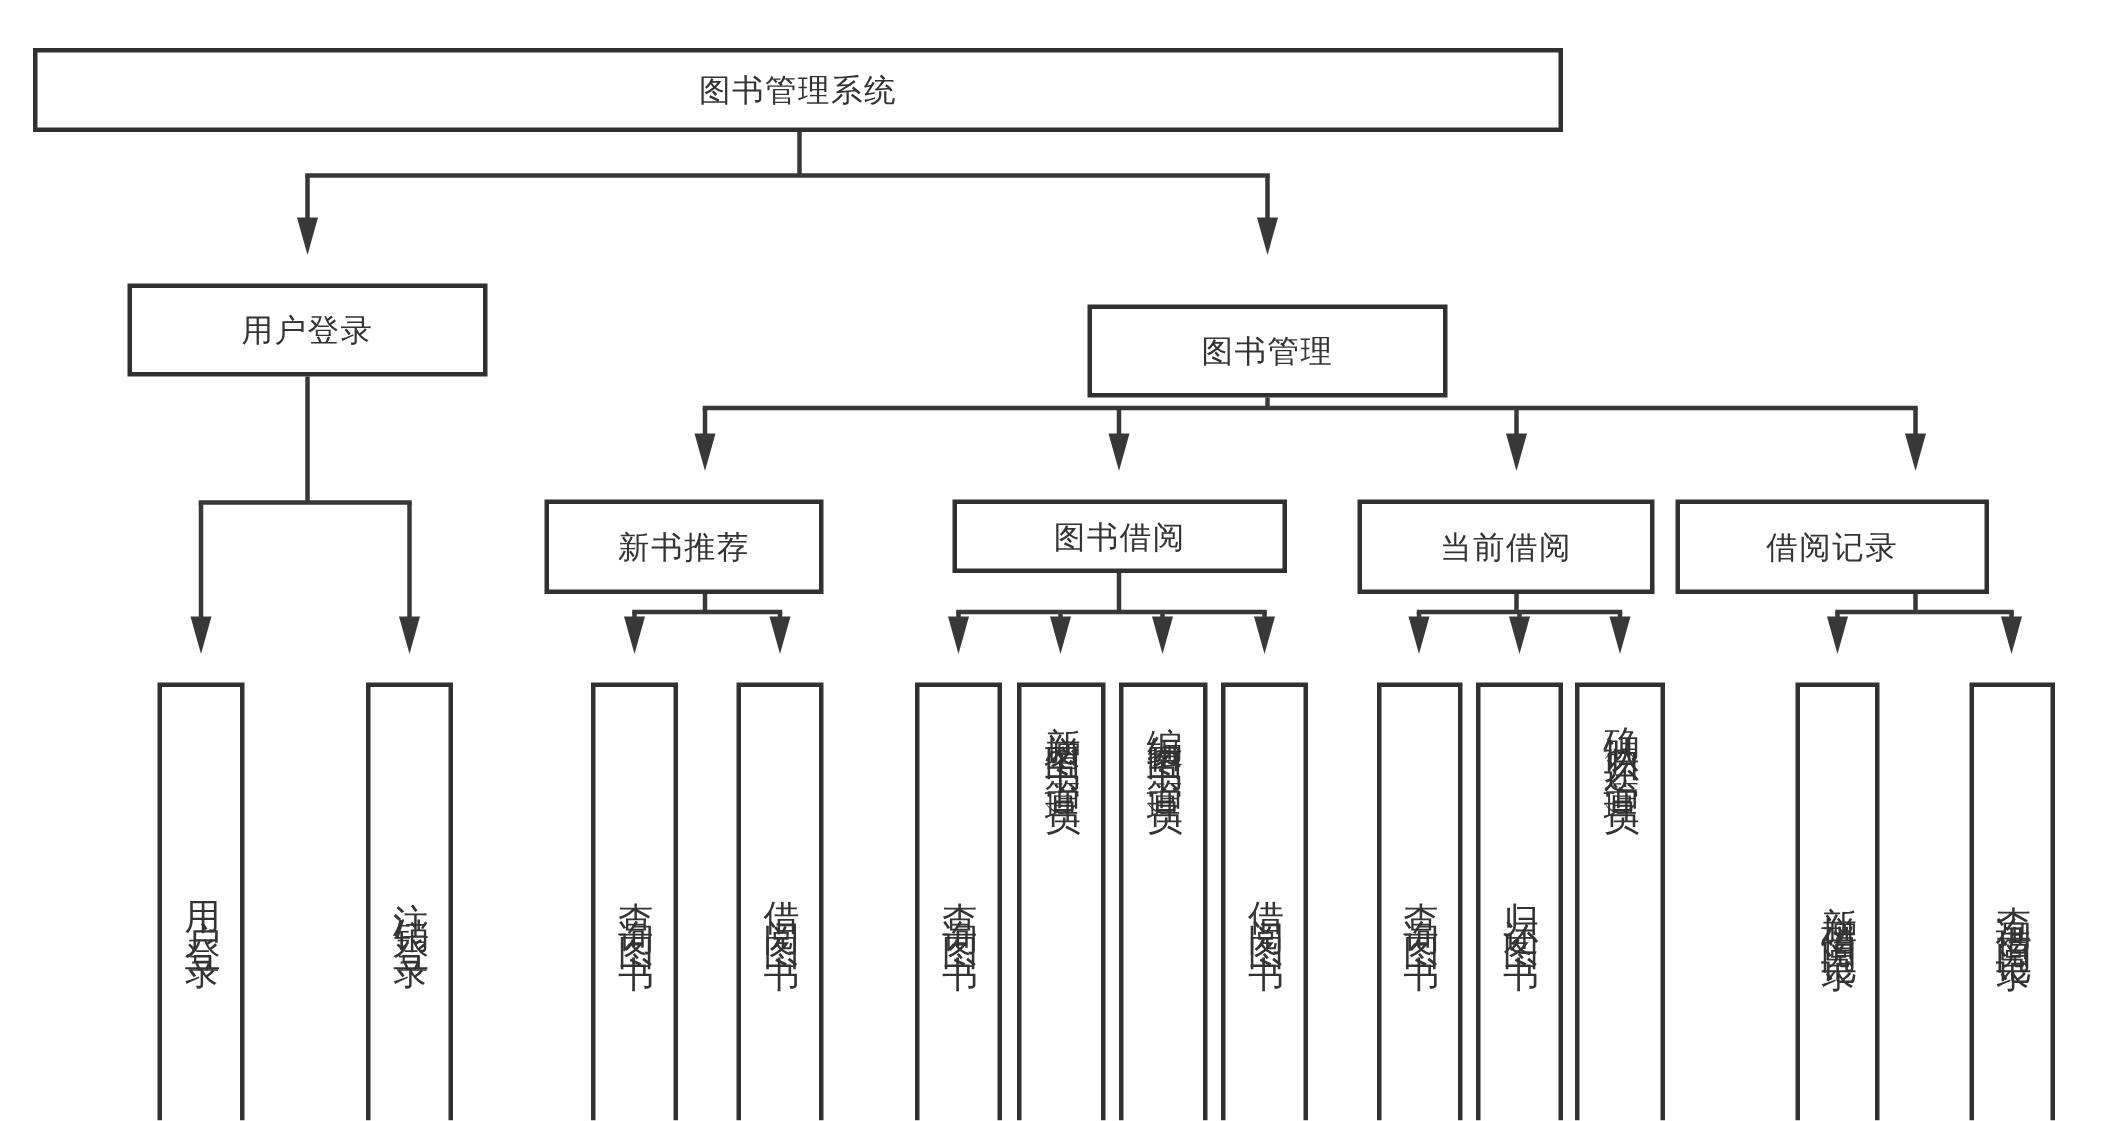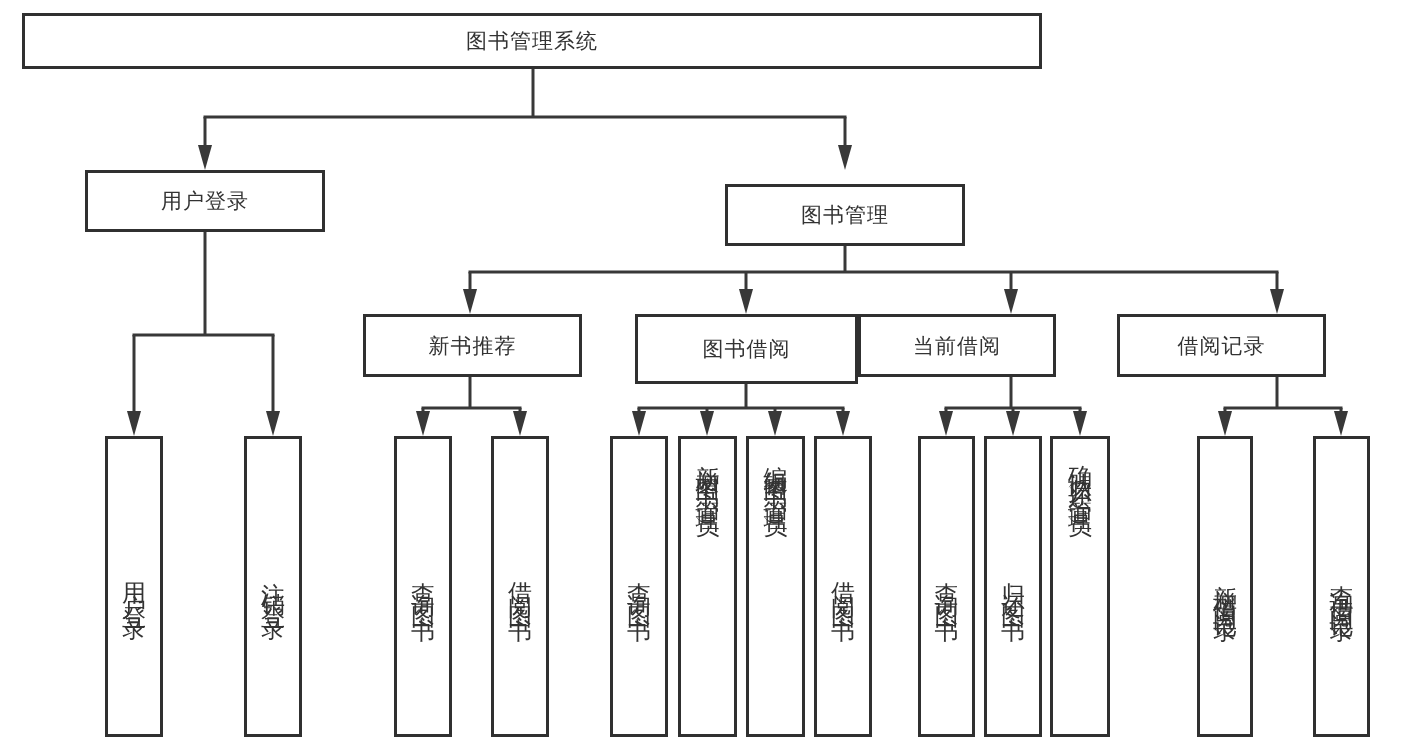--- a/index.html
+++ b/index.html
@@ -7,21 +7,21 @@
   }
   html,body{margin:0;padding:0;background:#fff;}
   #canvas{
     position:relative; width:1405px; height:747px; background:var(--bg);
     font-family:"Liberation Sans", sans-serif; overflow:hidden;
   }
   #edges{position:absolute; left:0; top:0; width:1405px; height:747px;}
   .node{
     position:absolute; box-sizing:border-box; background:#fff;
     border:3px solid var(--border); color:var(--text);
-    display:flex; align-items:center; justify-content:center;
+    display:flex; align-items:center; justify-content:center;margin-top:19px;
   }
   .hnode .label{font-size:21px; letter-spacing:1px; white-space:nowrap;}
   .vnode .label{
     writing-mode:vertical-rl; text-orientation:mixed;
     font-size:24px; letter-spacing:12px; line-height:1;
   }
   .vnode .label.long{letter-spacing:7px;}
   .vnode.vtop{align-items:flex-start;}
   .vnode.vtop .label{padding-top:7px;}
   #watermark{
@@ -91,27 +91,27 @@
   <div id="nodes">
       <div class="node hnode" style="left: 22px; top: 13px; width: 1020px; height: 56px;">
         <span class="label">图书管理系统</span>
       </div>
       <div class="node hnode" style="left: 85px; top: 170px; width: 240px; height: 62px;">
         <span class="label">用户登录</span>
       </div>
       <div class="node hnode" style="left: 725px; top: 184px; width: 240px; height: 62px;">
         <span class="label">图书管理</span>
       </div>
-      <div class="node hnode" style="left: 363px; top: 314px; width: 219px; height: 63px;">
+      <div class="node hnode" style="left: 363px; top: 314px; width: 186px; height: 63px;">
         <span class="label">新书推荐</span>
       </div>
-      <div class="node hnode" style="left: 635px; top: 314px; width: 223px; height: 70px;">
+      <div class="node hnode" style="left: 635px; top: 314px; width: 223px; height: 49px;">
         <span class="label">图书借阅</span>
       </div>
-      <div class="node hnode" style="left: 858px; top: 314px; width: 198px; height: 63px;">
+      <div class="node hnode" style="left: 905px; top: 314px; width: 198px; height: 63px;">
         <span class="label">当前借阅</span>
       </div>
       <div class="node hnode" style="left: 1117px; top: 314px; width: 209px; height: 63px;">
         <span class="label">借阅记录</span>
       </div>
       <div class="node vnode" style="left: 105px; top: 436px; width: 58px; height: 301px;">
         <span class="label">用户登录</span>
       </div>
       <div class="node vnode" style="left: 244px; top: 436px; width: 58px; height: 301px;">
         <span class="label">注销登录</span>

